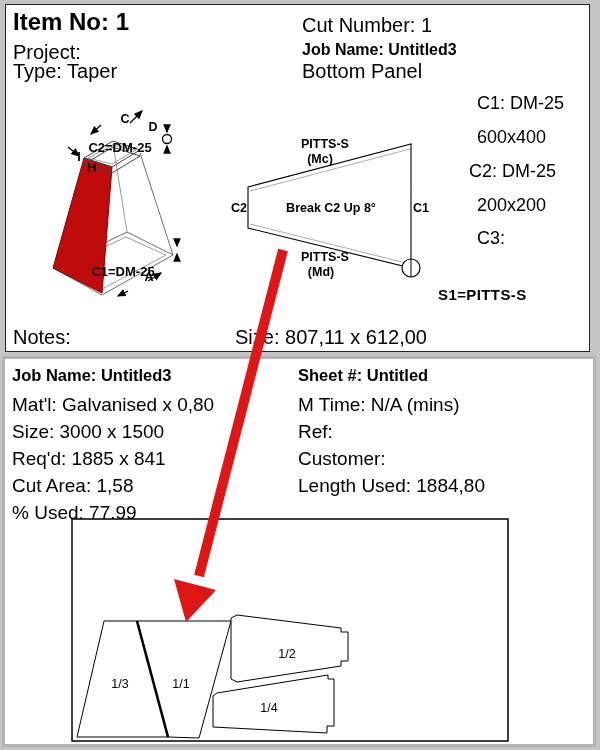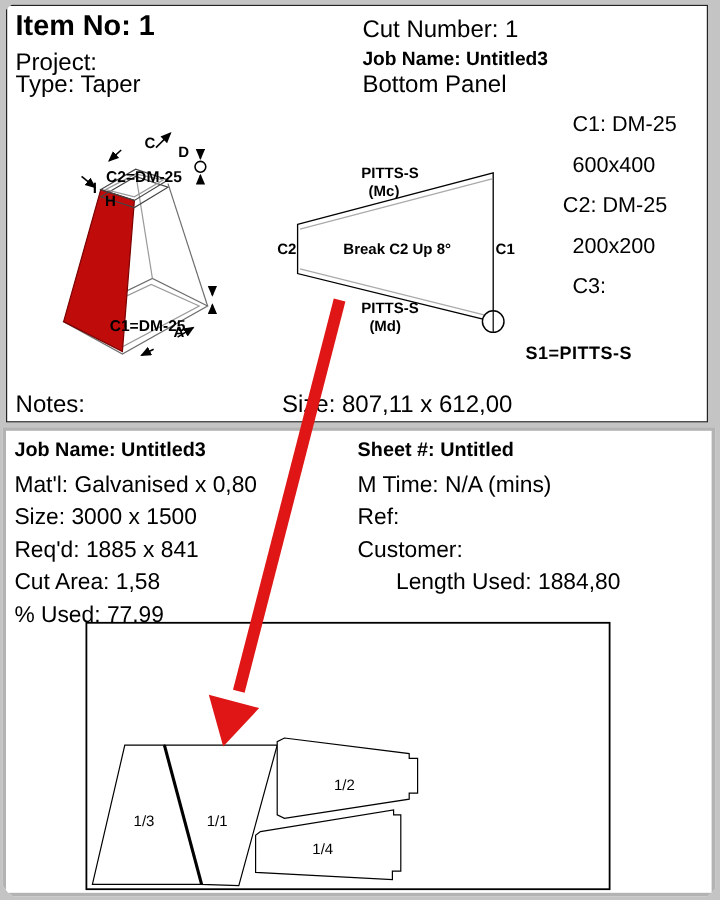--- a/index.html
+++ b/index.html
@@ -4,21 +4,21 @@
 <style>
   html,body{margin:0;padding:0;}
   body{
     width:600px;height:750px;
     background:#c4c4c4;
     font-family:"Liberation Sans", sans-serif;
     color:#000;
     position:relative;
     -webkit-font-smoothing:antialiased;
   }
-  #stage{position:absolute;left:0;top:0;width:600px;height:750px;overflow:hidden;border-radius:22px;}
+  #stage{position:absolute;left:0;top:0;width:600px;height:750px;overflow:hidden;}
   .panel{position:absolute;background:#fff;box-sizing:border-box;}
   #top-panel{left:5px;top:4px;width:585px;height:348px;border:1px solid #222;}
   #bottom-panel{left:2px;top:356px;width:594px;height:391px;border:3px solid #b3b3b3;}
   .abs{position:absolute;white-space:nowrap;}
   .h1{font-size:24px;font-weight:bold;}
   .t16{font-size:20px;}
   .t16b{font-size:16px;font-weight:bold;}
   .t18{font-size:18px;margin-left:39px;}
   .t135{font-size:19px;}
   .t165b{font-size:16.5px;font-weight:bold;}
@@ -121,21 +121,21 @@
     <div class="abs t135" style="left:7px;top:35px;">Mat'l: Galvanised x 0,80</div>
     <div class="abs t135" style="left:293px;top:35px;text-align:center;">M Time: N/A (mins)</div>
 
     <div class="abs t135" style="left:7px;top:62px;">Size: 3000 x 1500</div>
     <div class="abs t135" style="left:293px;top:62px;">Ref:</div>
 
     <div class="abs t135" style="left:7px;top:89px;">Req'd: 1885 x 841</div>
     <div class="abs t135" style="left:293px;top:89px;">Customer:</div>
 
     <div class="abs t135" style="left:7px;top:116px;">Cut Area: 1,58</div>
-    <div class="abs t135" style="left:293px;top:116px;margin-left:32px;">Length Used: 1884,80</div>
+    <div class="abs t135" style="left:293px;top:116px;">Length Used: 1884,80</div>
 
     <div class="abs t135" style="left:7px;top:143px;">% Used: 77,99</div>
 
     <svg style="left:60px;top:153px;" width="450" height="235" viewBox="0 0 450 235">
       <rect x="7" y="7" width="436" height="222" fill="#fff" stroke="#000" stroke-width="1.5"></rect>
 
       <polygon points="39,109 72,109 103,225 12,225" fill="#fff" stroke="#000" stroke-width="1"></polygon>
 
       <polygon points="72,109 166,109 134,226 103,225" fill="#fff" stroke="#000" stroke-width="1"></polygon>
       <line x1="72" y1="109" x2="103" y2="225" stroke="#000" stroke-width="2.6"></line>

